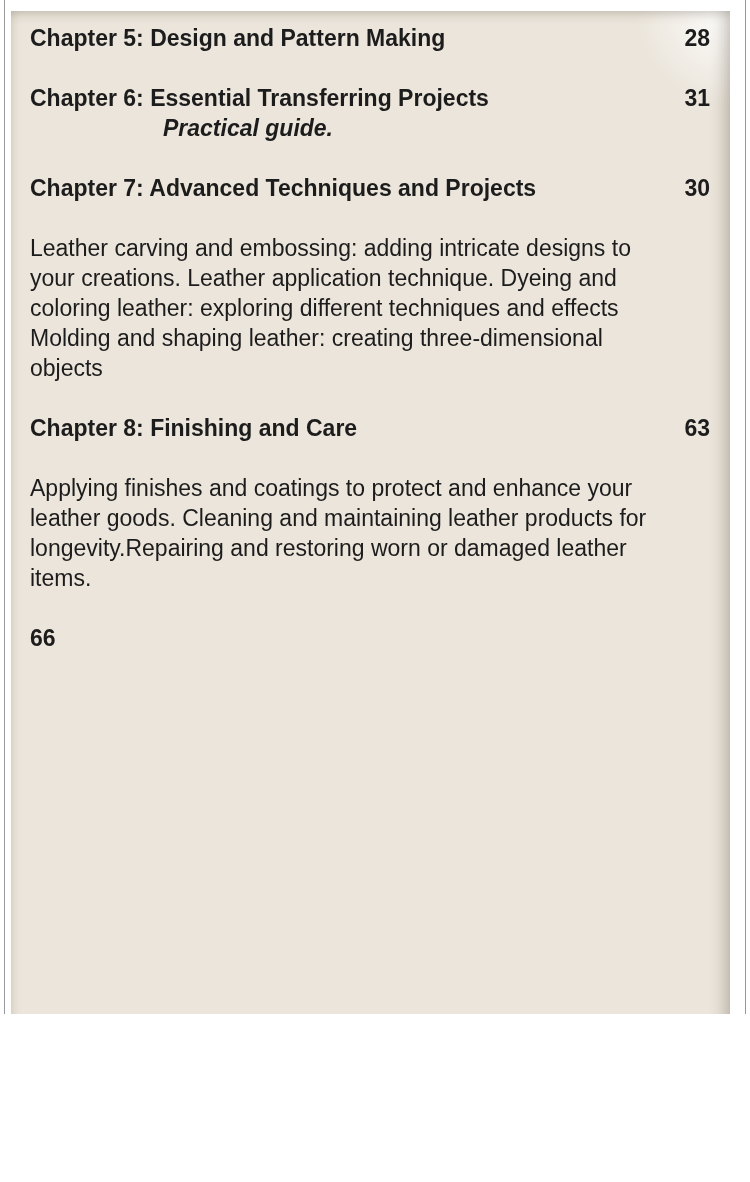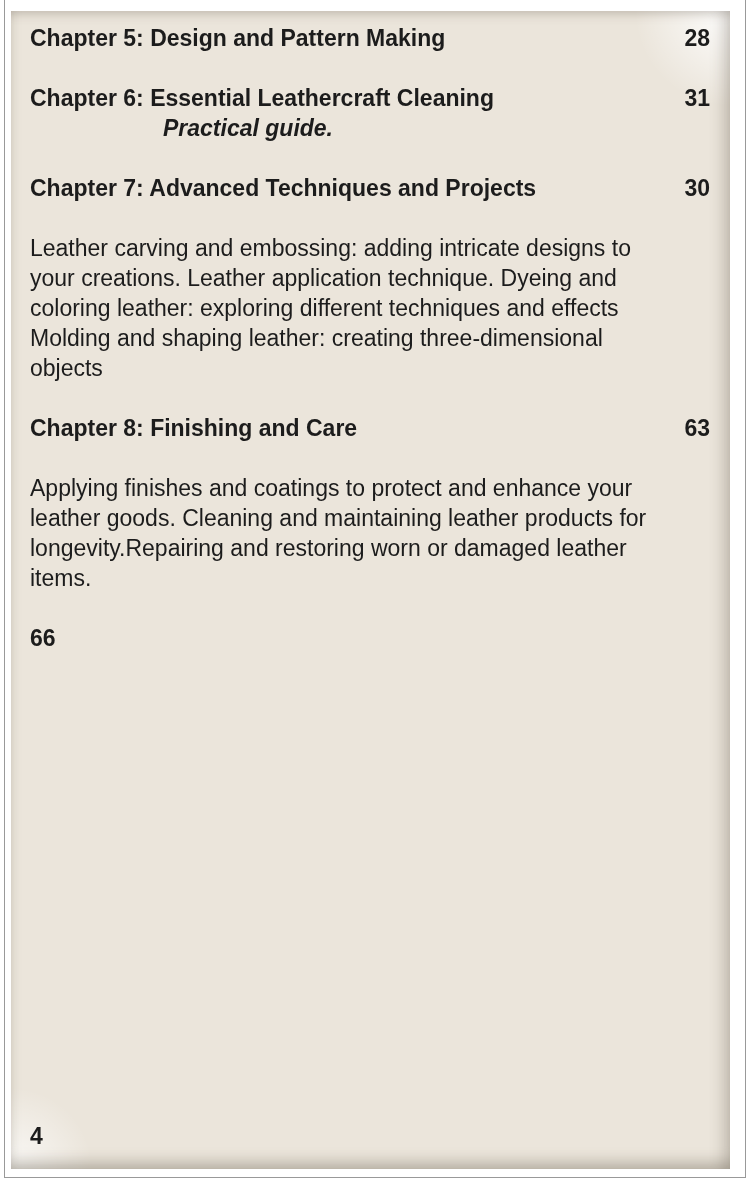--- a/index.html
+++ b/index.html
@@ -2,21 +2,21 @@
 <html style="--paper: #EBE5DB; --ink: #1C1C1C; --frame-border: #999999;"><head>
 <meta charset="utf-8">
 <style>
   html, body { margin: 0; padding: 0; }
   body {
     width: 750px; height: 1182px;
     background: #ffffff;
     font-family: "Liberation Sans", sans-serif;
   }
   .stage {
-    position: relative; width: 750px; height: 1182px;
+    position: relative; width: 750px; height: 1014px;
     overflow: hidden; background: #ffffff;
   }
   .frame {
     position: absolute; left: 4px; top: -2px;
     width: 740px; height: 1178px;
     border: 1px solid var(--frame-border, #999999);
     pointer-events: none;
   }
   .paper {
     position: absolute; left: 11px; top: 11px;
@@ -70,21 +70,21 @@
         <div class="chapter-title">Chapter 5: Design and Pattern Making</div>
 
       </div>
       <div class="chapter-page-num">28</div>
     </div>
   </section>
 
   <section class="chapter">
     <div class="chapter-head">
       <div class="chapter-title-block">
-        <div class="chapter-title">Chapter 6: Essential Leathercraft Cleaning</div>
+        <div class="chapter-title">Chapter 6: Essential Transferring Projects</div>
         <div class="chapter-subtitle">Practical guide.</div>
       </div>
       <div class="chapter-page-num">31</div>
     </div>
   </section>
 
   <section class="chapter">
     <div class="chapter-head">
       <div class="chapter-title-block">
         <div class="chapter-title">Chapter 7: Advanced Techniques and Projects</div>

